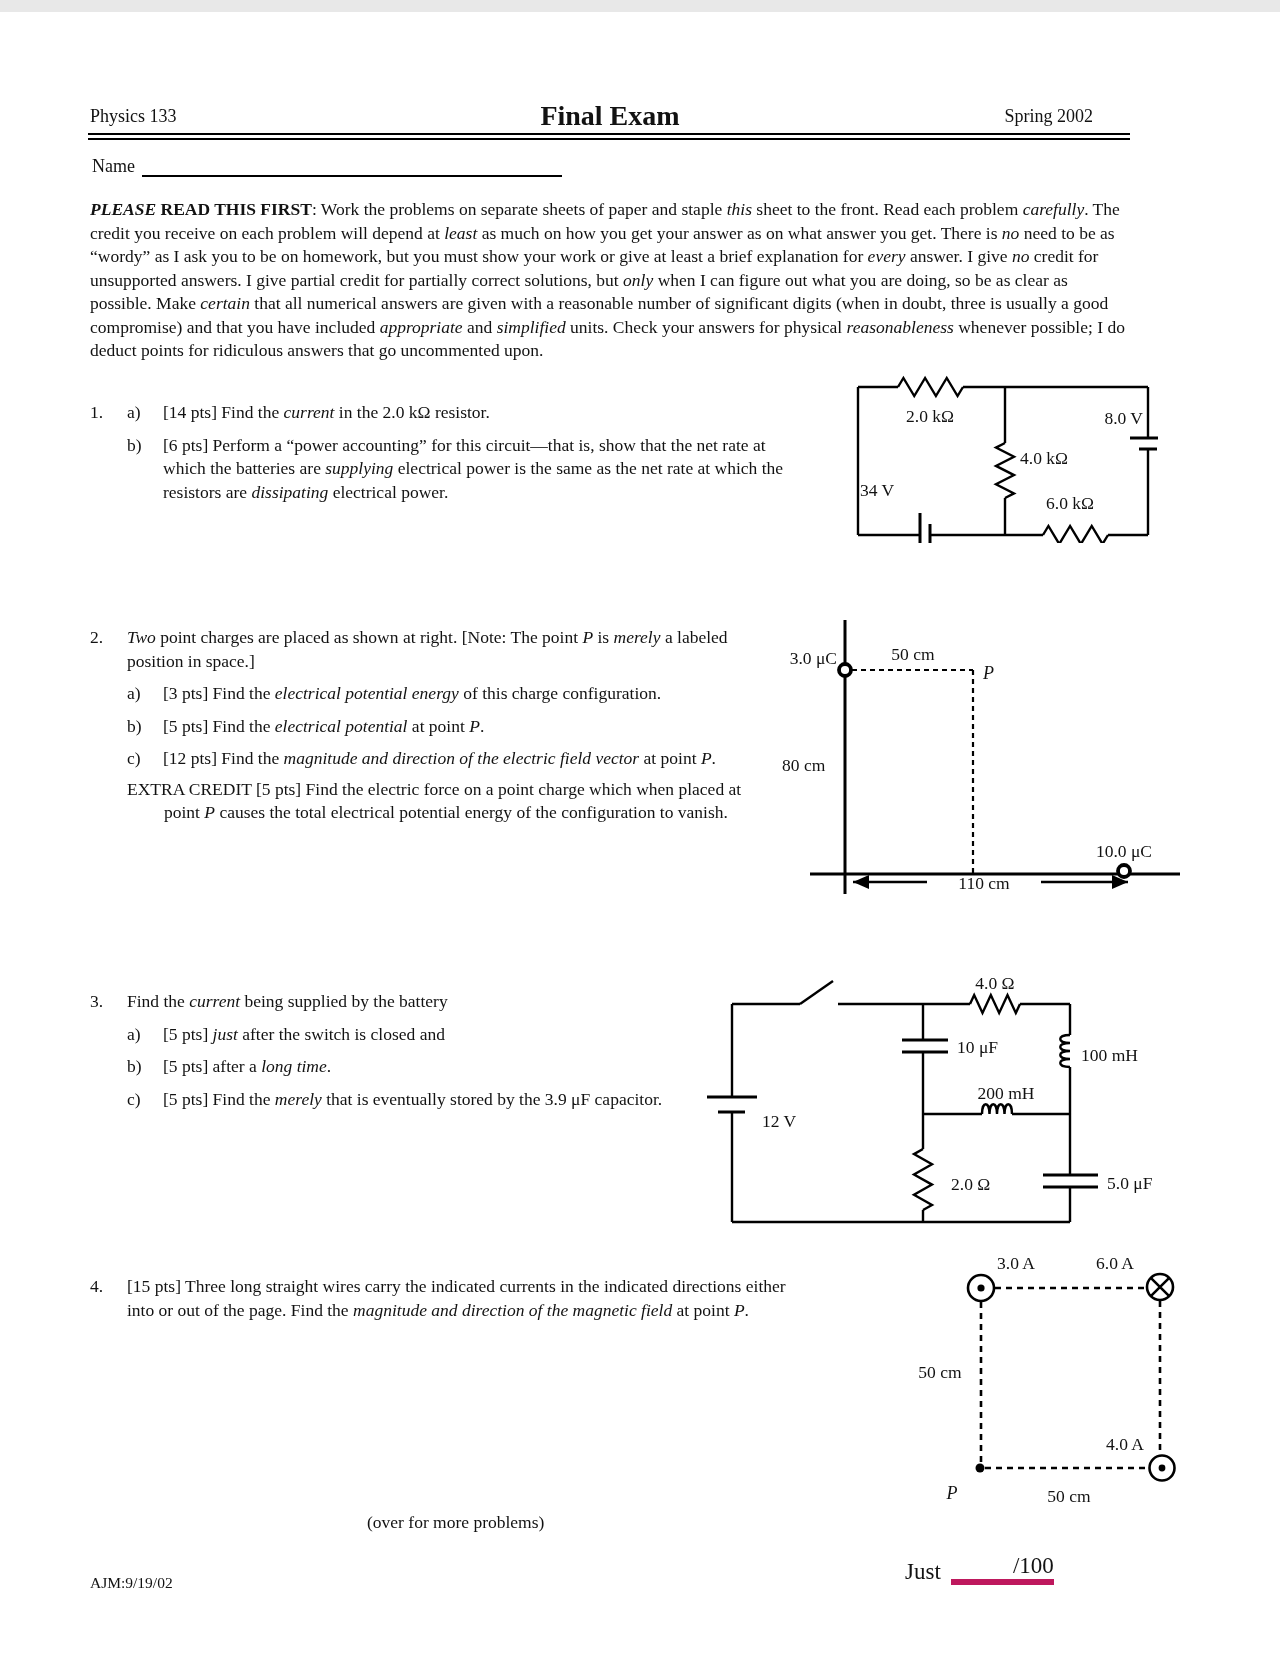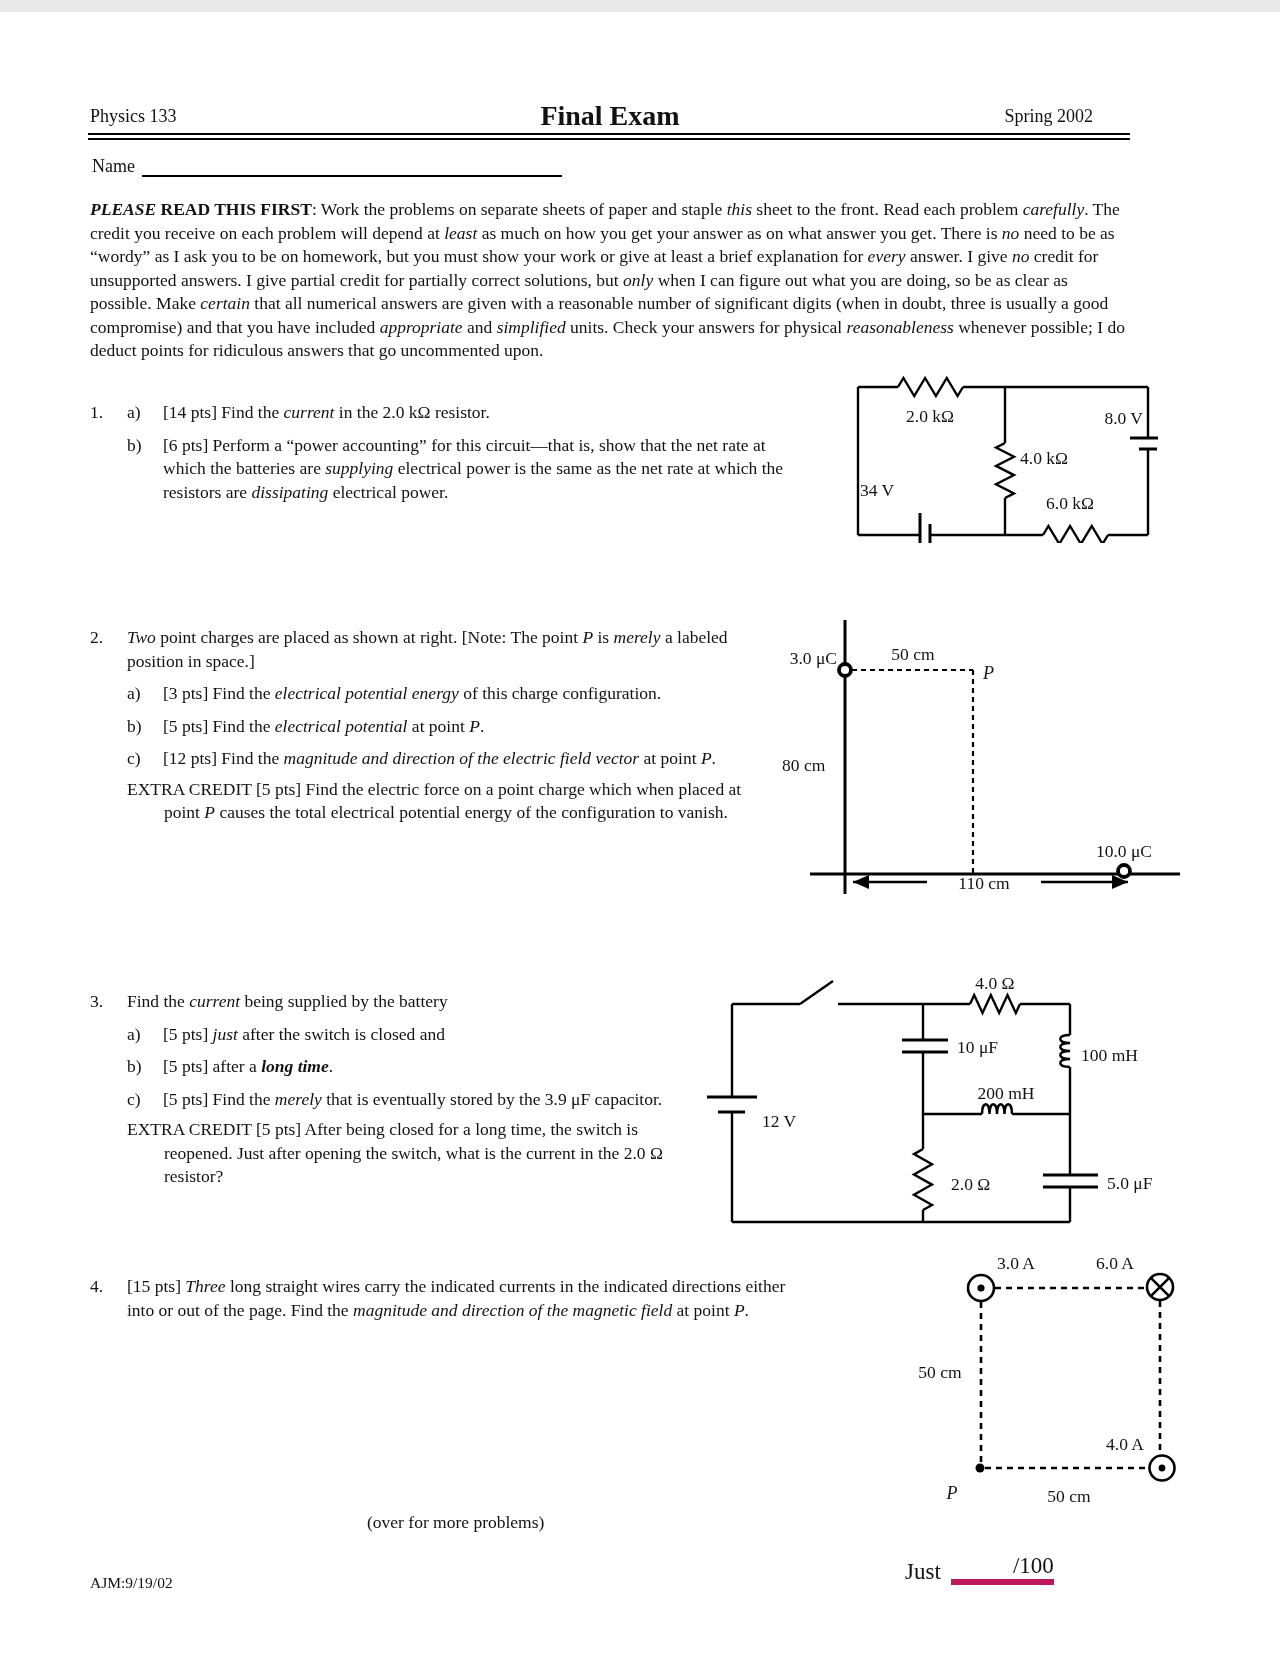--- a/index.html
+++ b/index.html
@@ -123,27 +123,26 @@
   <div class="abs prob body-text" style="left:90px;top:978px;width:585px;">
     <div class="pnum">3.</div>
     <div class="pbody">
       <div class="pintro"><span>Find the </span><span style="font-style: italic;">current</span><span> being supplied by the battery</span></div>
       <div class="item">
         <div class="ilabel">a)</div>
         <div class="itext"><span>[5 pts] </span><span style="font-style: italic;">just</span><span> after the switch is closed and</span></div>
       </div>
       <div class="item">
         <div class="ilabel">b)</div>
-        <div class="itext"><span>[5 pts] after a </span><span style="font-style: italic; font-weight: bold;">long time</span><span>.</span></div>
+        <div class="itext"><span>[5 pts] after a </span><span style="font-style: italic;">long time</span><span>.</span></div>
       </div>
       <div class="item">
         <div class="ilabel">c)</div>
         <div class="itext"><span>[5 pts] Find the </span><span style="font-style: italic;">merely</span><span> that is eventually stored by the 3.9 μF capacitor.</span></div>
       </div>
-      <div class="ec"><span>EXTRA CREDIT [5 pts] After being closed for a long time, the switch is reopened.  Just after opening the switch, what is the current in the 2.0 Ω resistor?</span></div>
     </div>
   </div>
 
   <svg class="abs" style="left:700px;top:940px;" width="470" height="285" viewBox="0 0 470 285">
     <g stroke="#000" stroke-width="2.4" fill="none">
       <path d="M32,52 H100 M138,52 H270 M320,52 H370 M370,52 V83 M370,115 V223 M370,235 V270 M32,52 V145 M32,160 V270 M32,270 H370 M223,52 V88 M223,100 V197 M223,258 V270 M223,162 H282 M312,162 H370"></path>
       <path d="M100,52 L133,29"></path>
       <path stroke-width="3" d="M7,145 H57 M18,160 H45"></path>
       <path stroke-width="3" d="M202,88 H248 M202,100 H248"></path>
       <path stroke-width="3" d="M343,223 H398 M343,235 H398"></path>
@@ -159,21 +158,21 @@
       <text x="306" y="147" text-anchor="middle">200 mH</text>
       <text x="62" y="175">12 V</text>
       <text x="251" y="238">2.0 Ω</text>
       <text x="407" y="237">5.0 μF</text>
     </g>
   </svg>
 
   <div class="abs prob body-text" style="left:90px;top:1263px;width:705px;">
     <div class="pnum">4.</div>
     <div class="pbody">
-      <div><span>[15 pts] </span><span style="font-style: italic;">Three</span><span> long straight wires carry the indicated currents in the indicated directions either into or out of the page.  Find the </span><span style="font-style: italic;">magnitude and direction of the magnetic field</span><span> at point </span><span style="font-style: italic;">P</span><span>.</span></div>
+      <div><span>[15 pts] </span><span style="">Three</span><span> long straight wires carry the indicated currents in the indicated directions either into or out of the page.  Find the </span><span style="font-style: italic;">magnitude and direction of the magnetic field</span><span> at point </span><span style="font-style: italic;">P</span><span>.</span></div>
     </div>
   </div>
 
   <svg class="abs" style="left:900px;top:1235px;" width="295" height="265" viewBox="0 0 295 265">
     <g stroke="#000" stroke-width="2.6" fill="none">
       <path stroke-dasharray="6,5" d="M95,41 H246 M81,55 V216 M260,54 V208 M85,221 H249"></path>
       <circle cx="81" cy="41" r="13" fill="#fff"></circle>
       <circle cx="260" cy="40" r="13" fill="#fff"></circle>
       <path d="M250.8,30.8 L269.2,49.2 M250.8,49.2 L269.2,30.8"></path>
       <circle cx="262" cy="221" r="12.5" fill="#fff"></circle>

